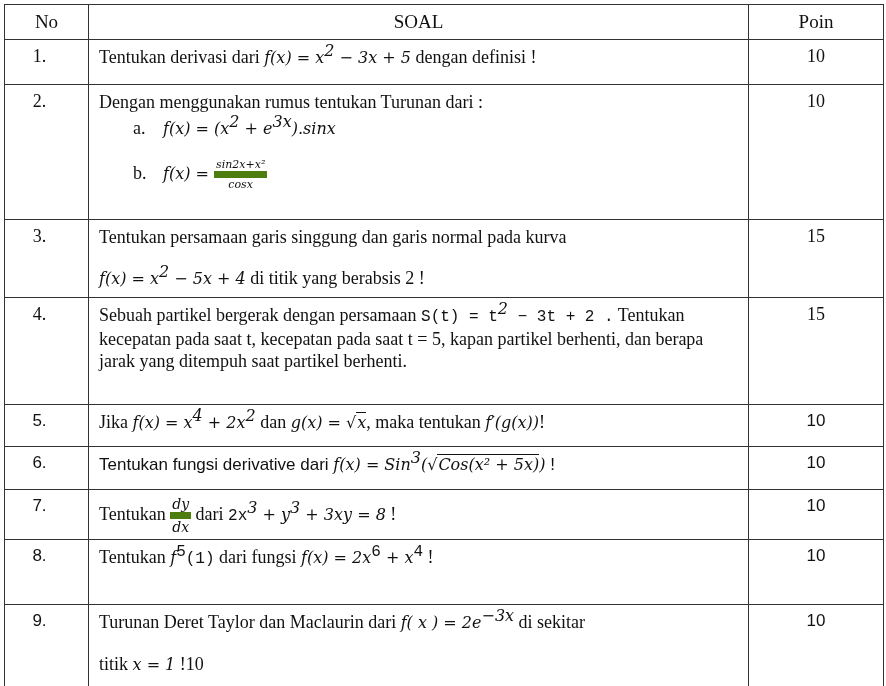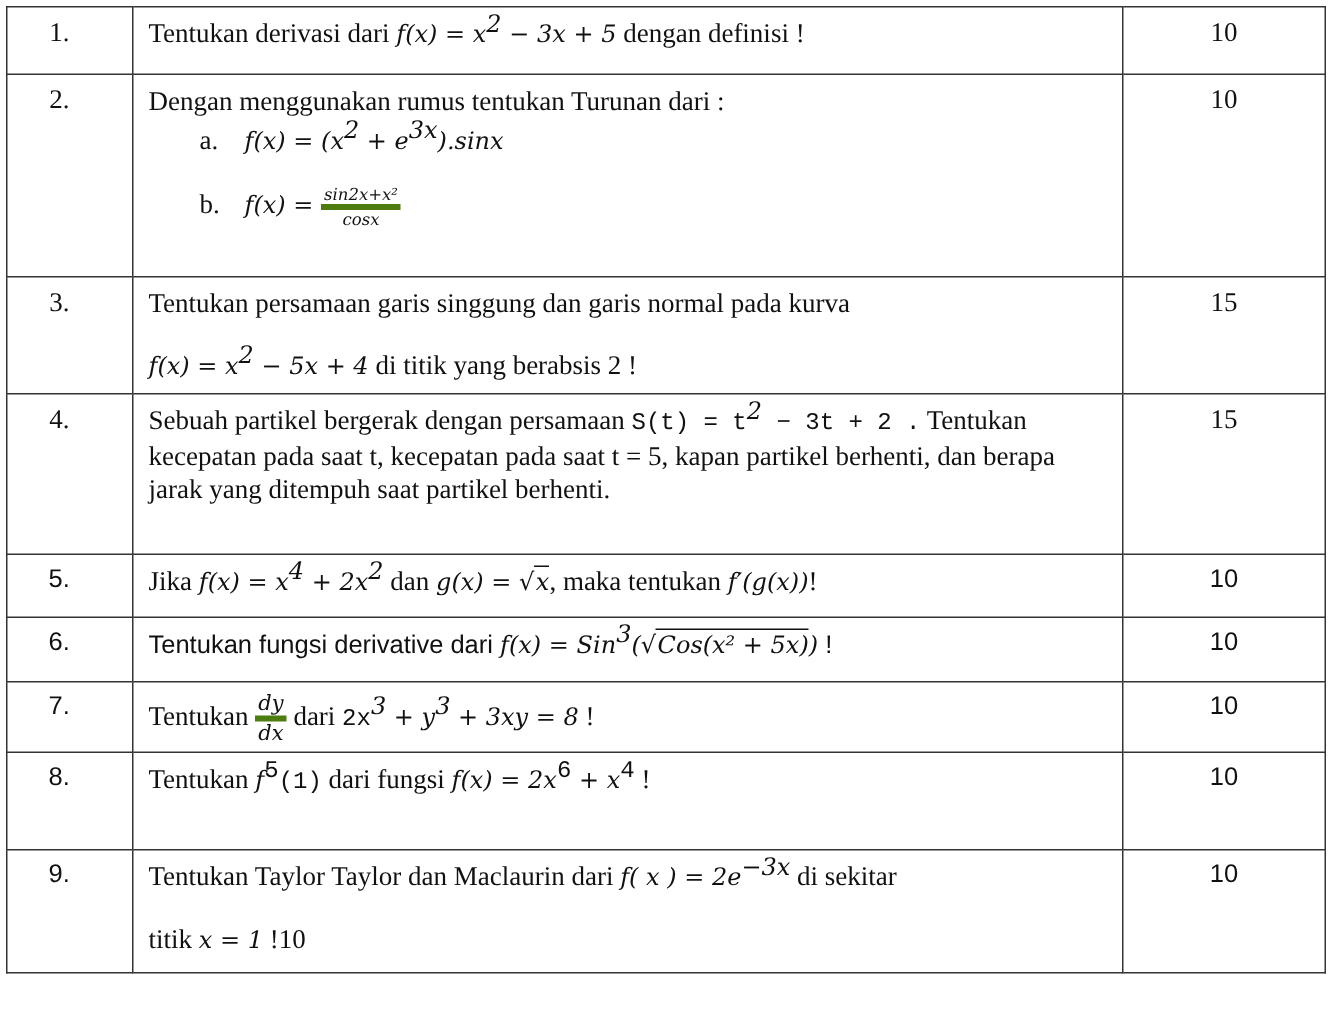--- a/index.html
+++ b/index.html
@@ -20,37 +20,42 @@
   td.no { text-align: center; padding-top: 6px !important; padding-right: 14px !important; }
   td.poin { text-align: center; padding-top: 6px !important; }
   td.q { padding: 6px 8px 4px 10px !important; line-height: 22px; }
   .sans { font-family: "Liberation Sans", "DejaVu Sans", sans-serif; font-size: 17px; }
   .m { font-family: "DejaVu Serif", serif; font-style: italic; font-size: 16px; }
   .mr { font-family: Liberation Mono, monospace; font-size: 16px; }
   sup { font-size: 11px; line-height: 0; }
   .sub-item { margin-left: 34px; margin-top: 10px; }
   .lbl { display: inline-block; width: 30px; }
   .frac { display: inline-block; vertical-align: middle; text-align: center; font-family: "DejaVu Serif", serif; font-style: italic; }
-  .frac .num { display: block; font-size: 11px; line-height: 13px; border-bottom: 4px solid #4d7c0f; padding: 0 2px; }
+  .frac .num { display: block; font-size: 11px; line-height: 13px; border-bottom: 7px solid #4d7c0f; padding: 0 2px; }
   .frac .den { display: block; font-size: 11px; line-height: 13px; }
   .frac.big .num, .frac.big .den { font-size: 14px; line-height: 16px; font-style: italic; }
   .sqrt { border-top: 1px solid #111; padding-left: 1px; }
   .line2 { margin-top: 19px; }
   .justified { text-align: justify; }
 </style>
 </head>
 <body>
 
 <table class="soal">
   <colgroup>
       <col class="c-no">
       <col class="c-soal">
       <col class="c-poin">
     </colgroup>
   <tbody>
+      <tr>
+    <th>No</th>
+    <th>SOAL</th>
+    <th>Poin</th>
+  </tr>
 
   <tr style="height:45px">
     <td class="no">1.</td>
     <td class="q" style="padding-top:9px">
       <span>Tentukan derivasi dari </span><span class="m">f(x) = x</span><sup class="m">2</sup><span class="m"> − 3x + 5</span><span> dengan definisi !</span>
     </td>
     <td class="poin" style="padding-top:9px">10</td>
   </tr>
 
   <tr style="height:135px">
@@ -116,21 +121,21 @@
     <td class="q">
       <span>Tentukan </span><span class="m">f</span><sup class="mr">5</sup><span class="mr">(1)</span><span> dari fungsi </span><span class="m">f(x) = 2x</span><sup class="mr">6</sup><span class="m"> + x</span><sup class="mr">4</sup><span> !</span>
     </td>
     <td class="poin sans">10</td>
   </tr>
 
   <tr style="height:82px">
     <td class="no sans">9.</td>
     <td class="q" style="padding-top:8px">
       <div class="justified">
-        <span>Tentukan Taylor Taylor dan Maclaurin dari </span><span class="m">f( x )  =  2e</span><sup class="m">−3x</sup><span> di sekitar</span>
+        <span>Turunan Deret Taylor dan Maclaurin dari </span><span class="m">f( x )  =  2e</span><sup class="m">−3x</sup><span> di sekitar</span>
       </div>
       <div class="line2">
         <span>titik </span><span class="m">x = 1</span><span> !10</span>
       </div>
     </td>
     <td class="poin sans">10</td>
   </tr>
 </tbody>
   </table>
 

